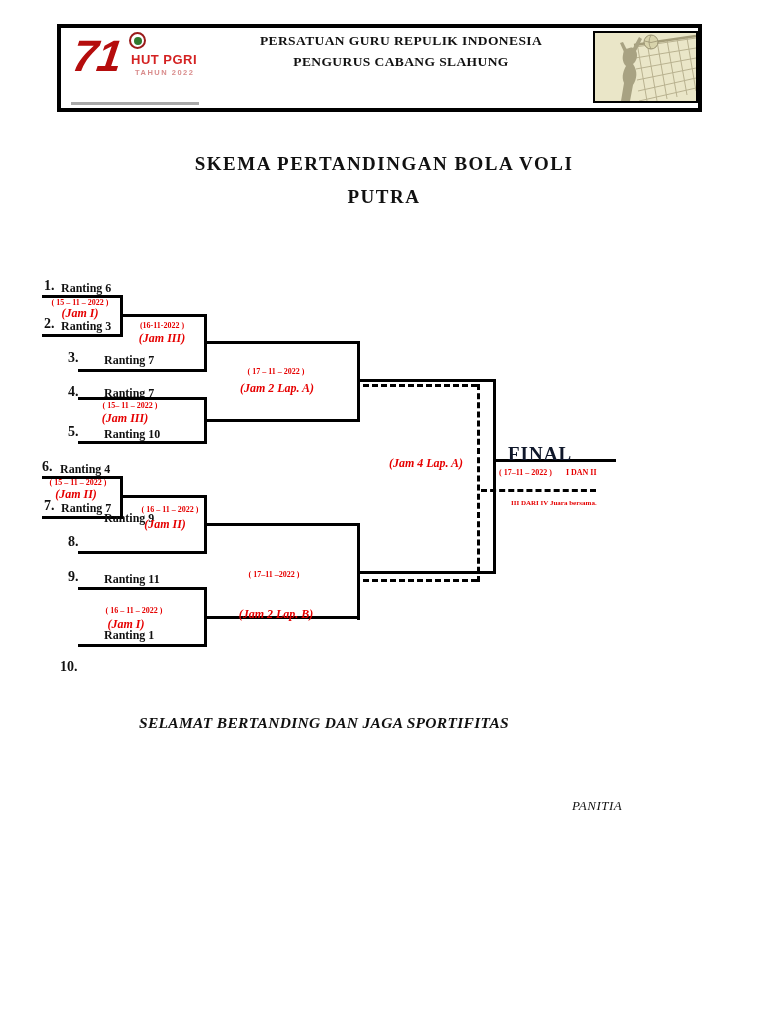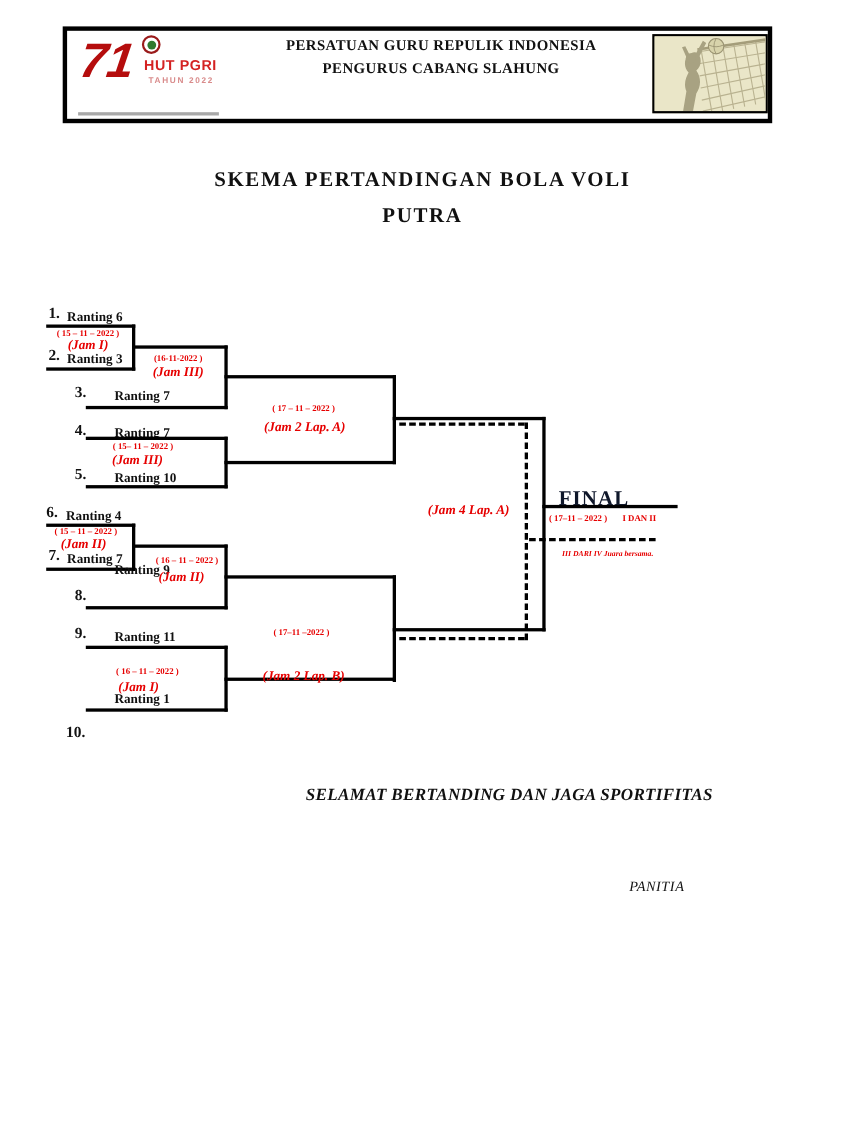--- a/index.html
+++ b/index.html
@@ -32,24 +32,24 @@
 
   
   .ln { position:absolute; background:#000; }
   .dash-h { position:absolute; border-top:3px dashed #000; }
   .dash-v { position:absolute; border-left:3px dashed #000; }
   .num { font-weight:bold; font-size:14px; }
   .team { font-weight:bold; font-size:12px; white-space:nowrap; }
   .rdate { color:#e60000; font-weight:bold; font-size:8px; white-space:nowrap; text-align:center; }
   .rjam { color:#e60000; font-weight:bold; font-style:italic; font-size:12px; white-space:nowrap; text-align:center; }
   .final-t { color:#0f172a; font-weight:bold; font-size:19px; letter-spacing:1px; text-align:center;font-family:Liberation Serif, serif; }
-  .rsmall { color:#e60000; font-weight:bold; font-size:7px; font-style:italic; white-space:nowrap; }
-
-  
-  .foot-msg { width:648px; text-align:right; font-weight:bold; font-style:italic; font-size:15.5px; letter-spacing:.3px; }
+  .rsmall { color:#e60000; font-weight:bold; font-size:7px; white-space:nowrap; }
+
+  
+  .foot-msg { width:648px; text-align:center; font-weight:bold; font-style:italic; font-size:15.5px; letter-spacing:.3px; }
   .foot-sig { font-style:italic; font-size:13px; letter-spacing:.5px; }
 </style>
 </head>
 <body>
 
 <div class="page">
 
   <div class="abs hdr-box">
 
     <div class="abs" style="left:10px; top:4px; width:140px; height:74px;">

